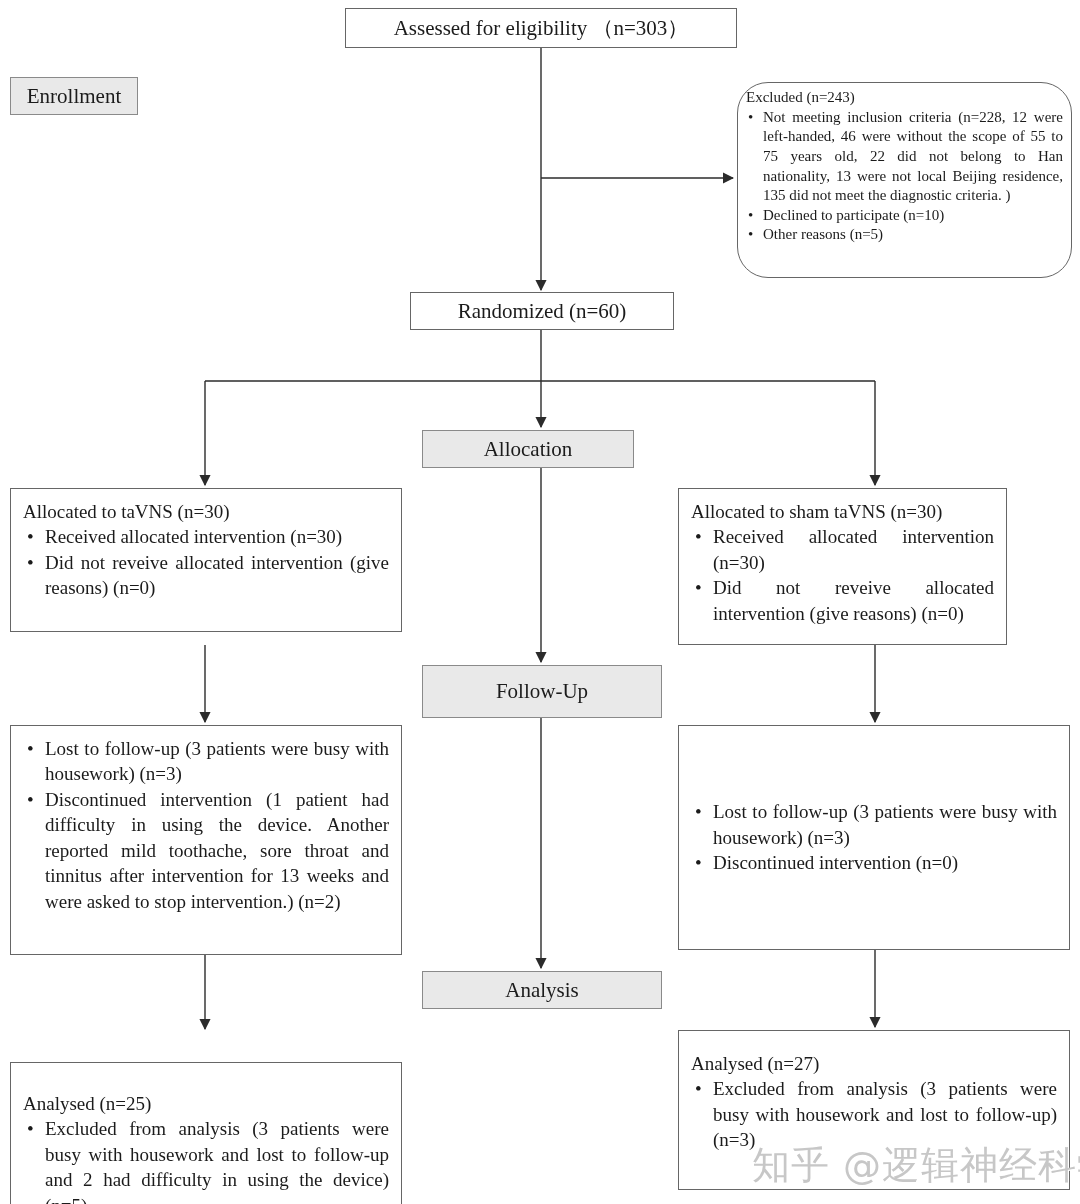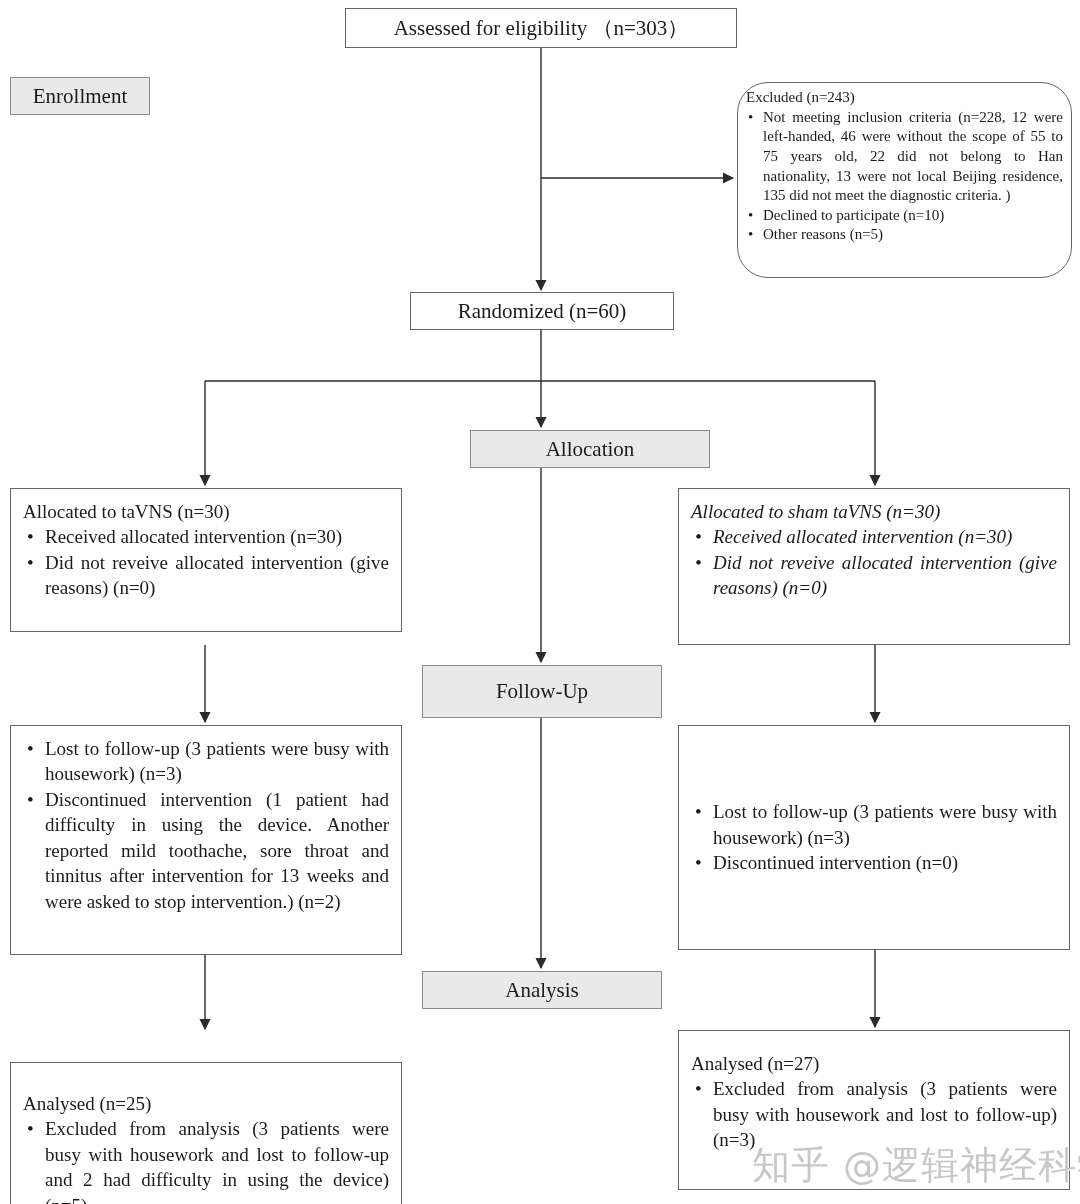--- a/index.html
+++ b/index.html
@@ -58,50 +58,50 @@
       <line x1="541" y1="703" x2="541" y2="968" marker-end="url(#arr)"></line>
       <line x1="205" y1="955" x2="205" y2="1029" marker-end="url(#arr)"></line>
       <line x1="875" y1="950" x2="875" y2="1027" marker-end="url(#arr)"></line>
     </g>
   </svg>
 
   <div class="fbox single" style="left:345px;top:8px;width:392px;height:40px;">
     <span>Assessed for eligibility （n=303）</span>
   </div>
 
-  <div class="stage" style="left:10px;top:77px;width:140px;height:38px;">
+  <div class="stage" style="left:10px;top:77px;width:128px;height:38px;">
     <span>Enrollment</span>
   </div>
 
   <div class="fbox small" style="left:737px;top:82px;width:335px;height:196px;">
     <div class="box-title">Excluded (n=243)</div>
     <ul class="blist">
       <li><span>Not meeting inclusion criteria (n=228, 12 were left-handed, 46 were without the scope of 55 to 75 years old, 22 did not belong to Han nationality, 13 were not local Beijing residence, 135 did not meet the diagnostic criteria. )</span></li>
       <li><span>Declined to participate (n=10)</span></li>
       <li><span>Other reasons (n=5)</span></li>
     </ul>
   </div>
 
   <div class="fbox single" style="left:410px;top:292px;width:264px;height:38px;">
     <span>Randomized (n=60)</span>
   </div>
 
-  <div class="stage" style="left:422px;top:430px;width:240px;height:38px;margin-left:48px;">
+  <div class="stage" style="left:422px;top:430px;width:212px;height:38px;">
     <span>Allocation</span>
   </div>
 
   <div class="fbox" style="left:10px;top:488px;width:392px;height:144px;">
     <div class="box-title">Allocated to taVNS (n=30)</div>
     <ul class="blist">
       <li><span>Received allocated intervention (n=30)</span></li>
       <li><span>Did not reveive allocated intervention (give reasons) (n=0)</span></li>
     </ul>
   </div>
 
-  <div class="fbox" style="left:678px;top:488px;width:392px;height:157px;font-style:italic;">
+  <div class="fbox" style="left:678px;top:488px;width:329px;height:157px;">
     <div class="box-title">Allocated to sham taVNS (n=30)</div>
     <ul class="blist">
       <li><span>Received allocated intervention (n=30)</span></li>
       <li><span>Did not reveive allocated intervention (give reasons) (n=0)</span></li>
     </ul>
   </div>
 
   <div class="stage" style="left:422px;top:665px;width:240px;height:53px;">
     <span>Follow-Up</span>
   </div>

